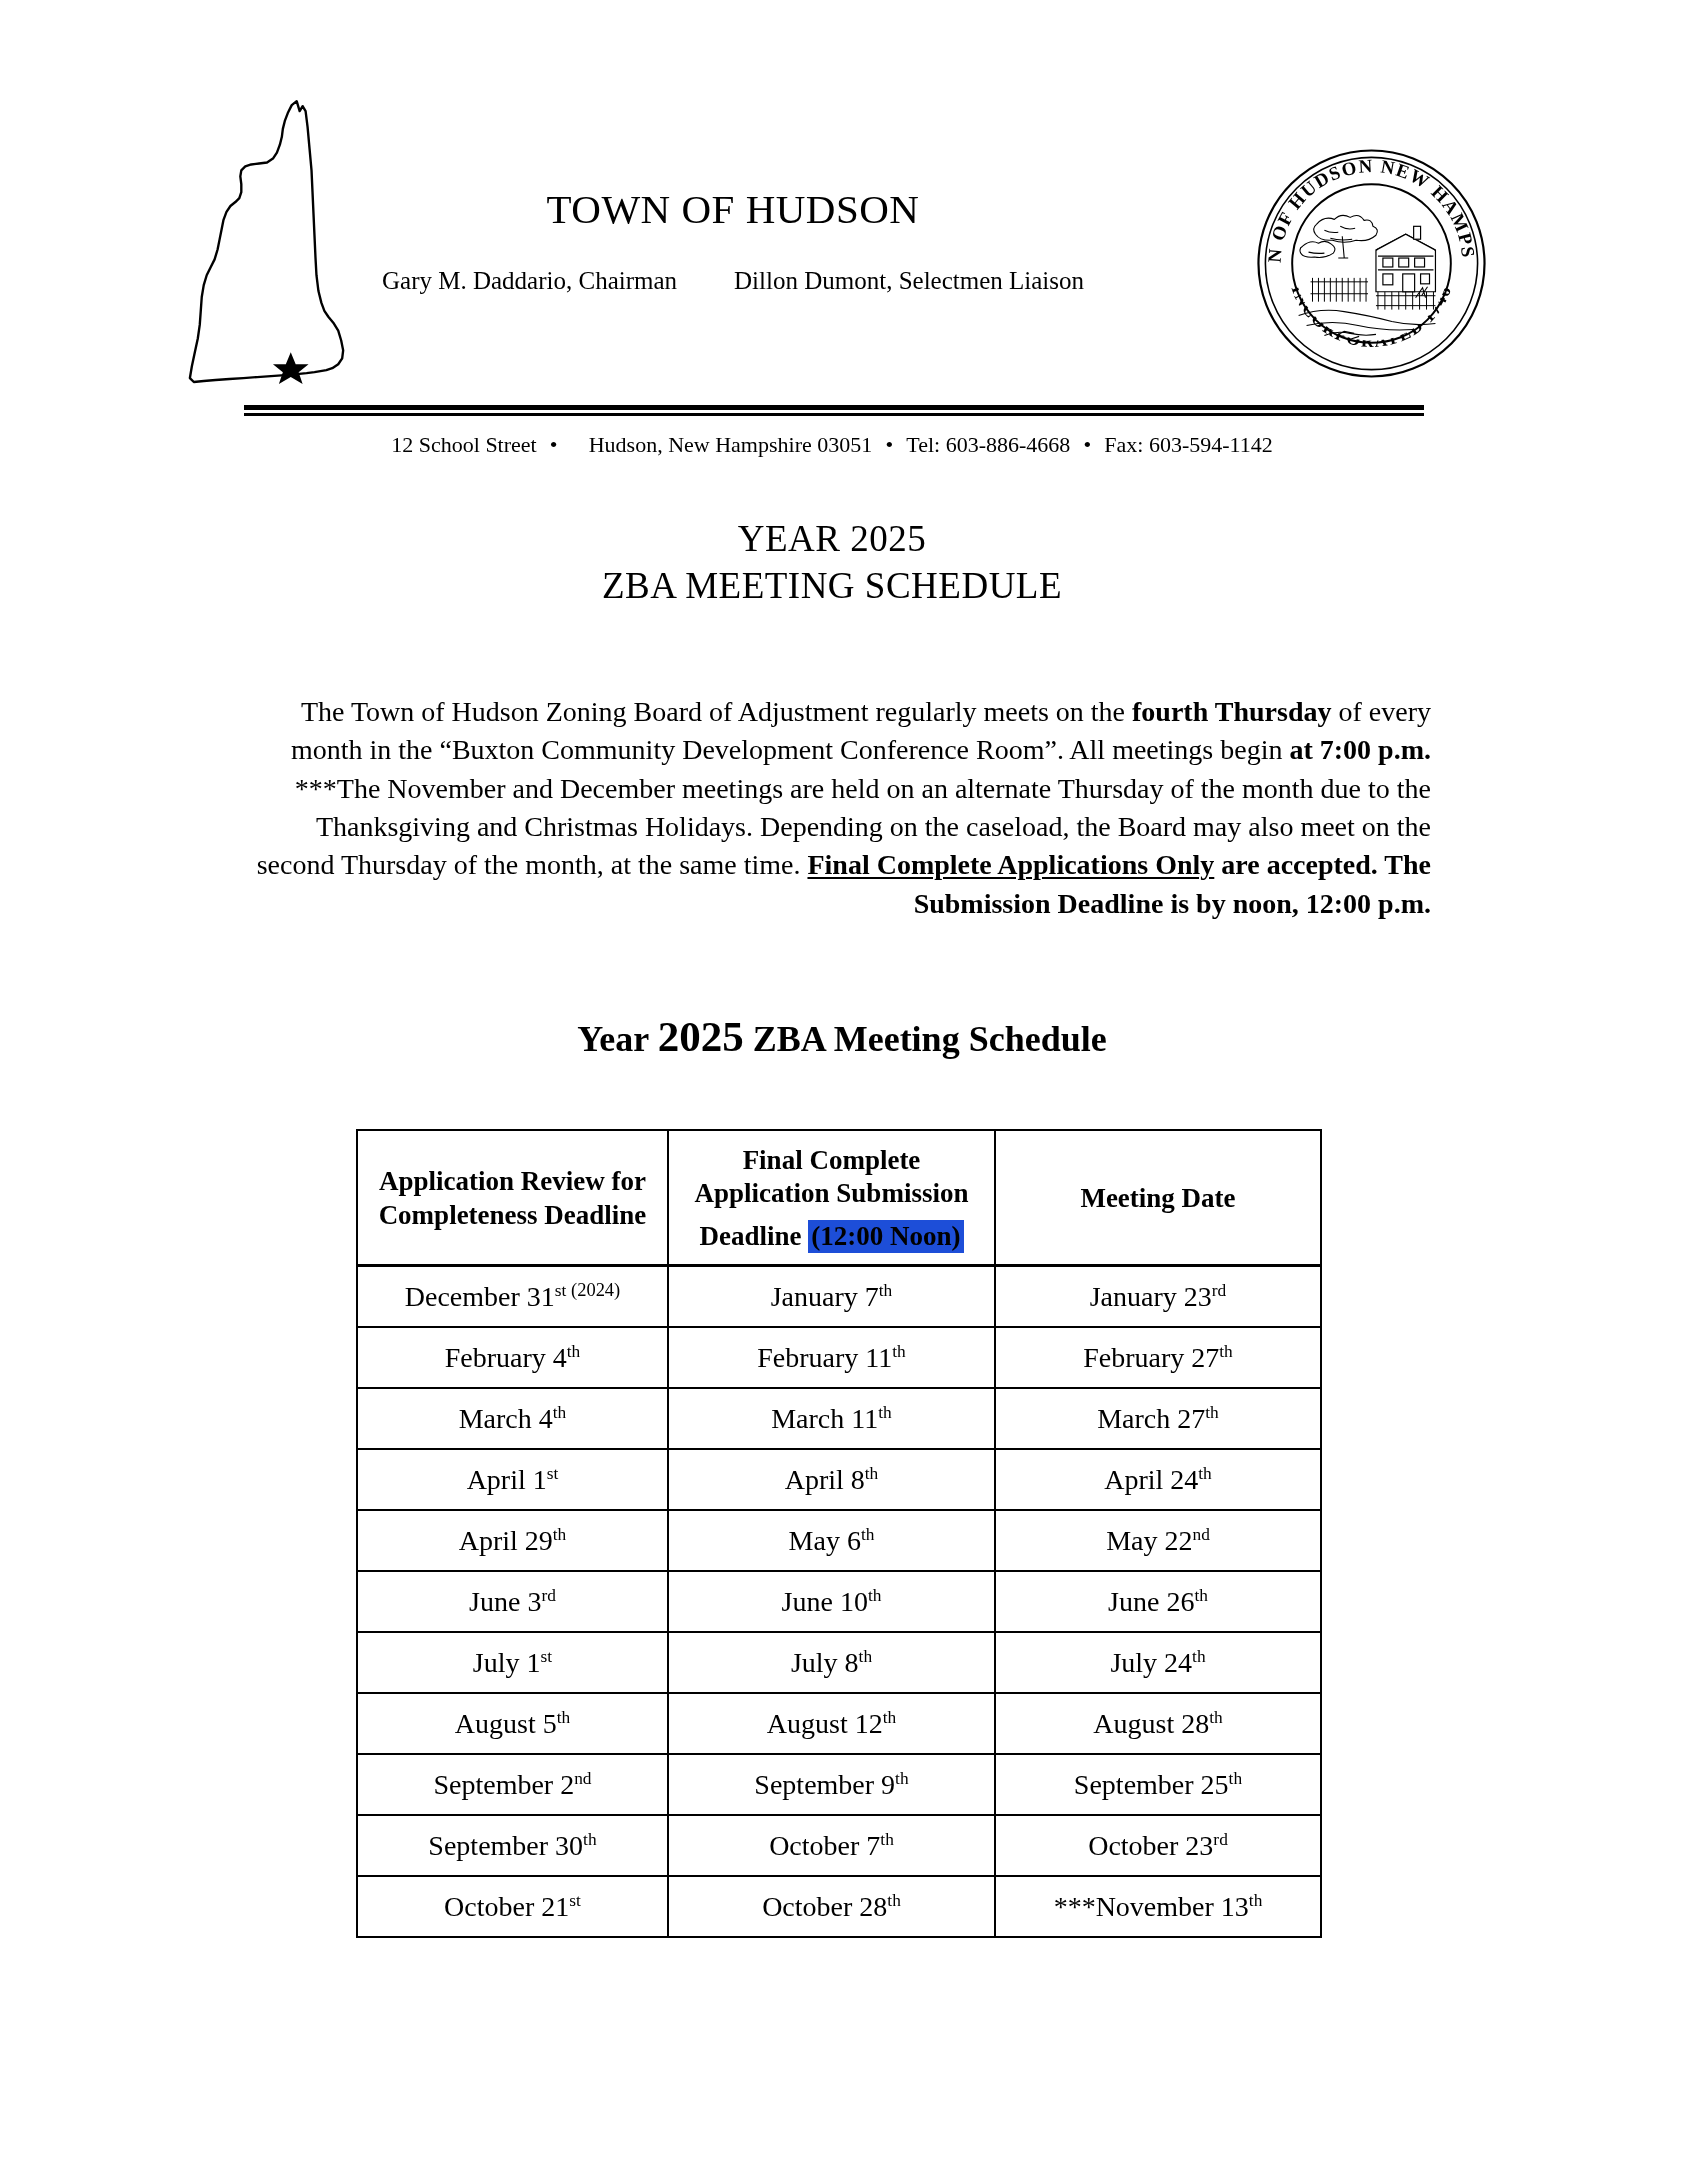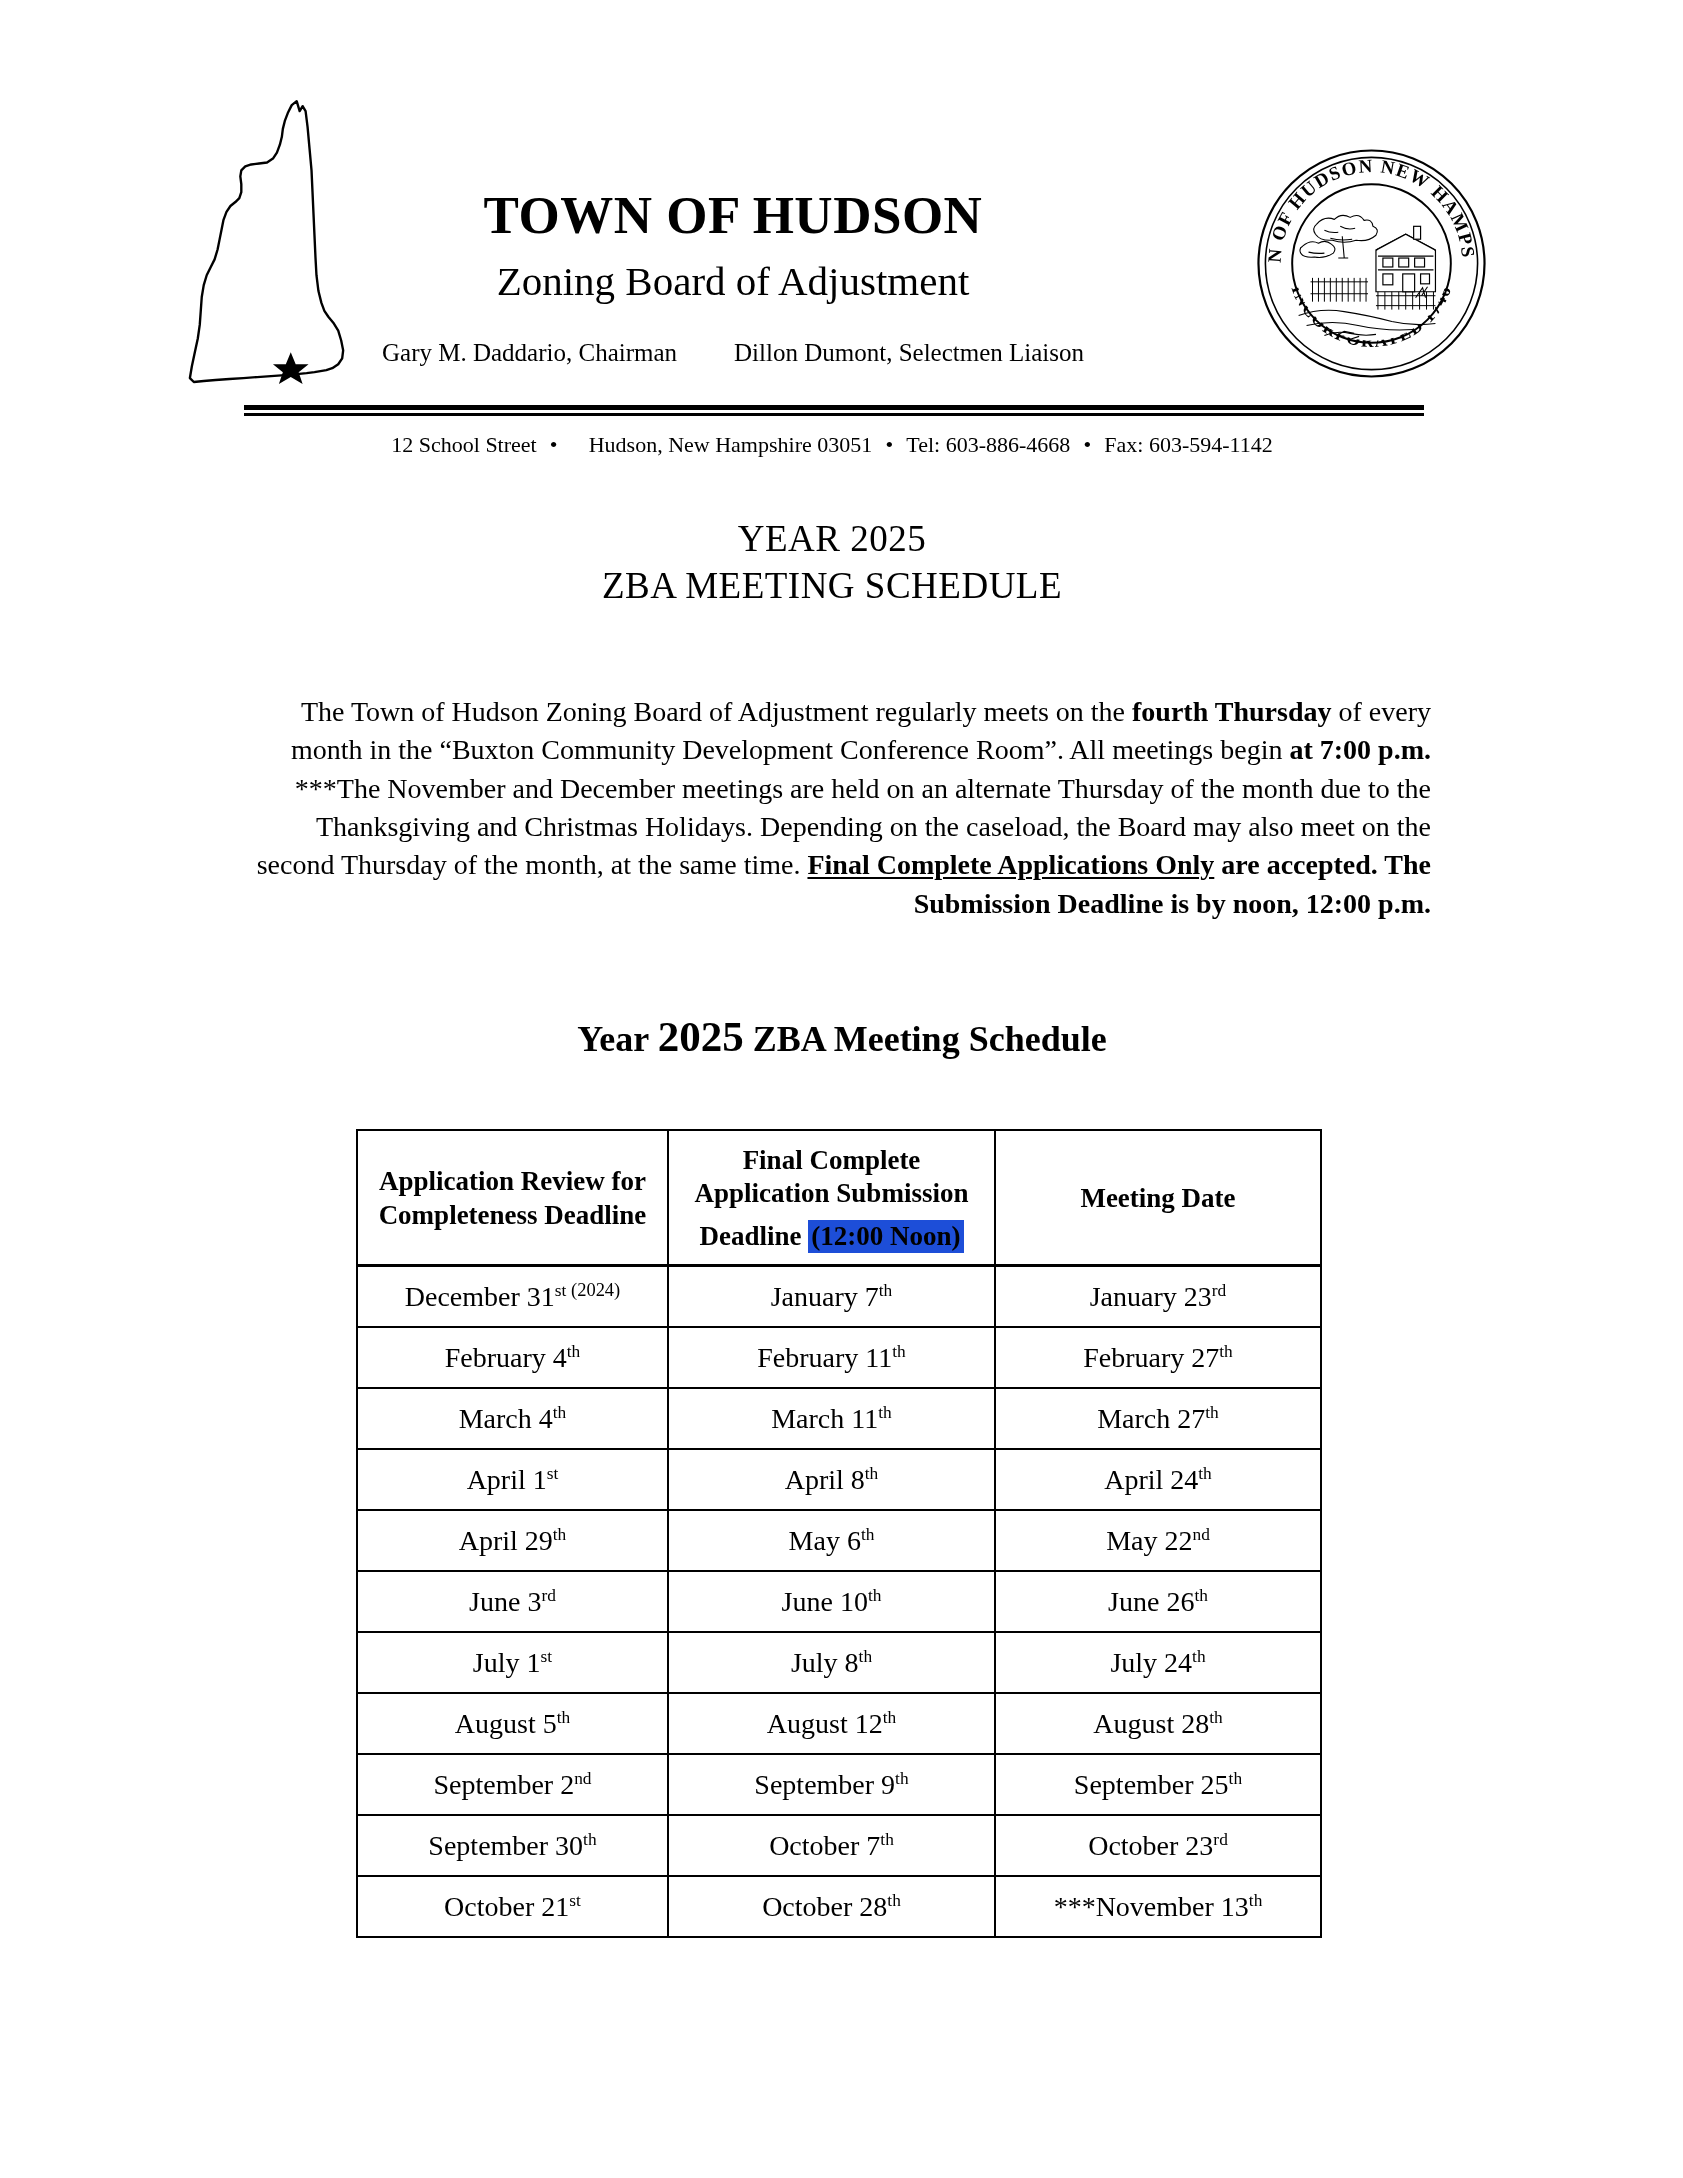--- a/index.html
+++ b/index.html
@@ -50,22 +50,22 @@
 
   .lh-text {
     position: absolute;
     left: 238px;
     top: 188px;
     width: 990px;
     text-align: center;
   }
 
   .lh-title {
-    font-size: 53px;
-    font-weight: bold;
+    font-size: 41px;
+    font-weight: normal;
     letter-spacing: 0.5px;
     line-height: 1.05;
     white-space: nowrap;
   }
 
   .lh-subtitle {
     font-size: 41px;
     font-weight: normal;
     line-height: 1.05;
     margin-top: 16px;
@@ -302,21 +302,20 @@
           <path d="M52,180 q26,-6 52,0 q28,6 56,4"></path>
           <path d="M70,190 q12,-5 26,-2 q14,3 26,1"></path>
           <path d="M82,190 l8,-4 l10,2 M96,194 l9,-3"></path>
           <path d="M162,152 l7,-10 l3,10 M168,150 l6,-9"></path>
         </g>
       </g>
     </svg>
 
     <div class="lh-text">
       <div class="lh-title">TOWN OF HUDSON</div>
-      <div class="lh-subtitle">Zoning Board of Adjustment</div>
       <div class="lh-officials">
         <span>Gary M. Daddario, Chairman</span><span class="gap"></span><span>Dillon Dumont, Selectmen Liaison</span>
       </div>
     </div>
 
     <div class="rule-wrap">
       <div class="rule-thick"></div>
       <div class="rule-gap"></div>
       <div class="rule-thin"></div>
     </div>

